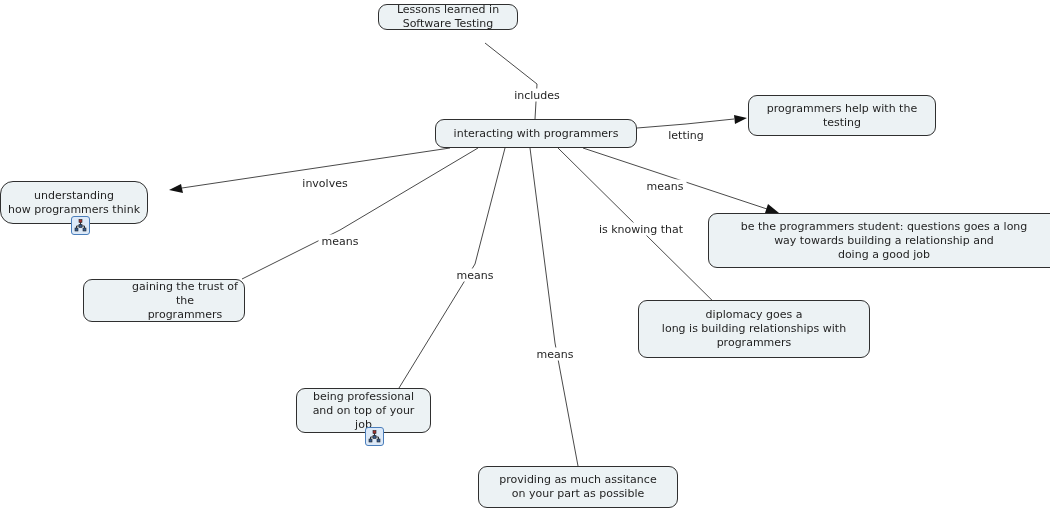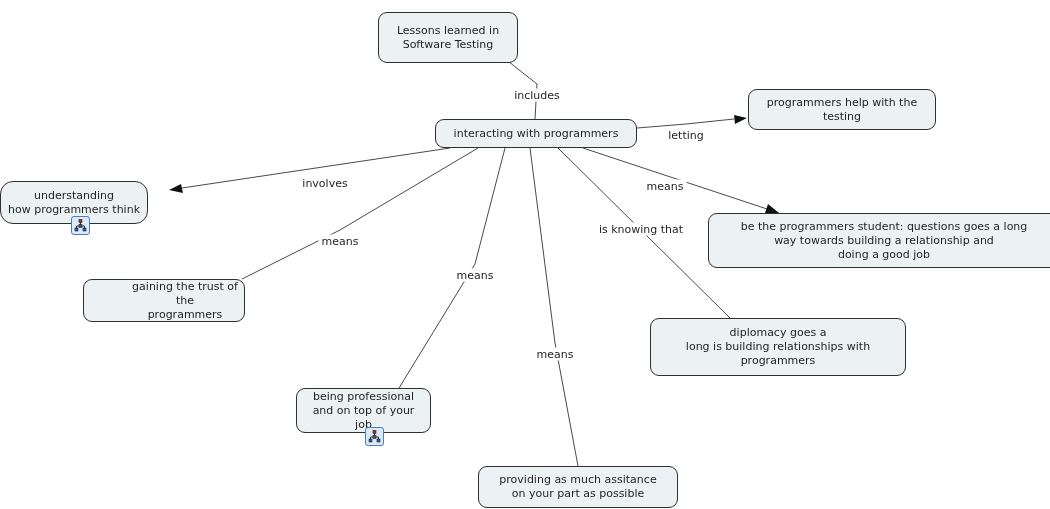--- a/index.html
+++ b/index.html
@@ -72,41 +72,41 @@
 
   <div class="link-label" style="left:537px;top:84px;">includes</div>
   <div class="link-label" style="left:686px;top:124px;">letting</div>
   <div class="link-label" style="left:325px;top:172px;text-align:right;">involves</div>
   <div class="link-label" style="left:340px;top:230px;">means</div>
   <div class="link-label" style="left:475px;top:264px;">means</div>
   <div class="link-label" style="left:555px;top:343px;">means</div>
   <div class="link-label" style="left:665px;top:175px;">means</div>
   <div class="link-label" style="left:641px;top:218px;">is knowing that</div>
 
-  <div class="node" style="left:378px;top:4px;width:140px;height:51px;margin-top:8px;">Lessons learned in
+  <div class="node" style="left:378px;top:4px;width:140px;height:26px;">Lessons learned in
 Software Testing</div>
 
   <div class="node" style="left:435px;top:119px;width:202px;height:29px;">interacting with programmers</div>
 
-  <div class="node" style="left:748px;top:89px;width:188px;height:41px;">programmers help with the
+  <div class="node" style="left:748px;top:95px;width:188px;height:41px;">programmers help with the
 testing</div>
 
   <div class="node" style="left:0px;top:181px;width:148px;height:43px;border-radius:13px;">understanding
 how programmers think</div>
 
   <div class="node" style="left:83px;top:279px;width:162px;height:43px;padding-left:48px;">gaining the trust of the
 programmers</div>
 
   <div class="node" style="left:296px;top:388px;width:135px;height:45px;">being professional
 and on top of your job</div>
 
   <div class="node" style="left:478px;top:466px;width:200px;height:42px;">providing as much assitance
 on your part as possible</div>
 
-  <div class="node" style="left:638px;top:318px;width:256px;height:58px;margin-left:12px;">diplomacy goes a
+  <div class="node" style="left:638px;top:300px;width:232px;height:58px;">diplomacy goes a
 long is building relationships with
 programmers</div>
 
   <div class="node" style="left:708px;top:213px;width:352px;height:55px;">be the programmers student: questions goes a long
 way towards building a relationship and
 doing a good job</div>
 
   <div class="submap-icon" style="left:71px;top:216px;">
     <svg width="13" height="13" viewBox="0 0 13 13" xmlns="http://www.w3.org/2000/svg">
       <path d="M6.5 3 V7 M2.5 7 H10.5 M2.5 7 V9 M10.5 7 V9" stroke="#333333" stroke-width="1" fill="none"></path>

